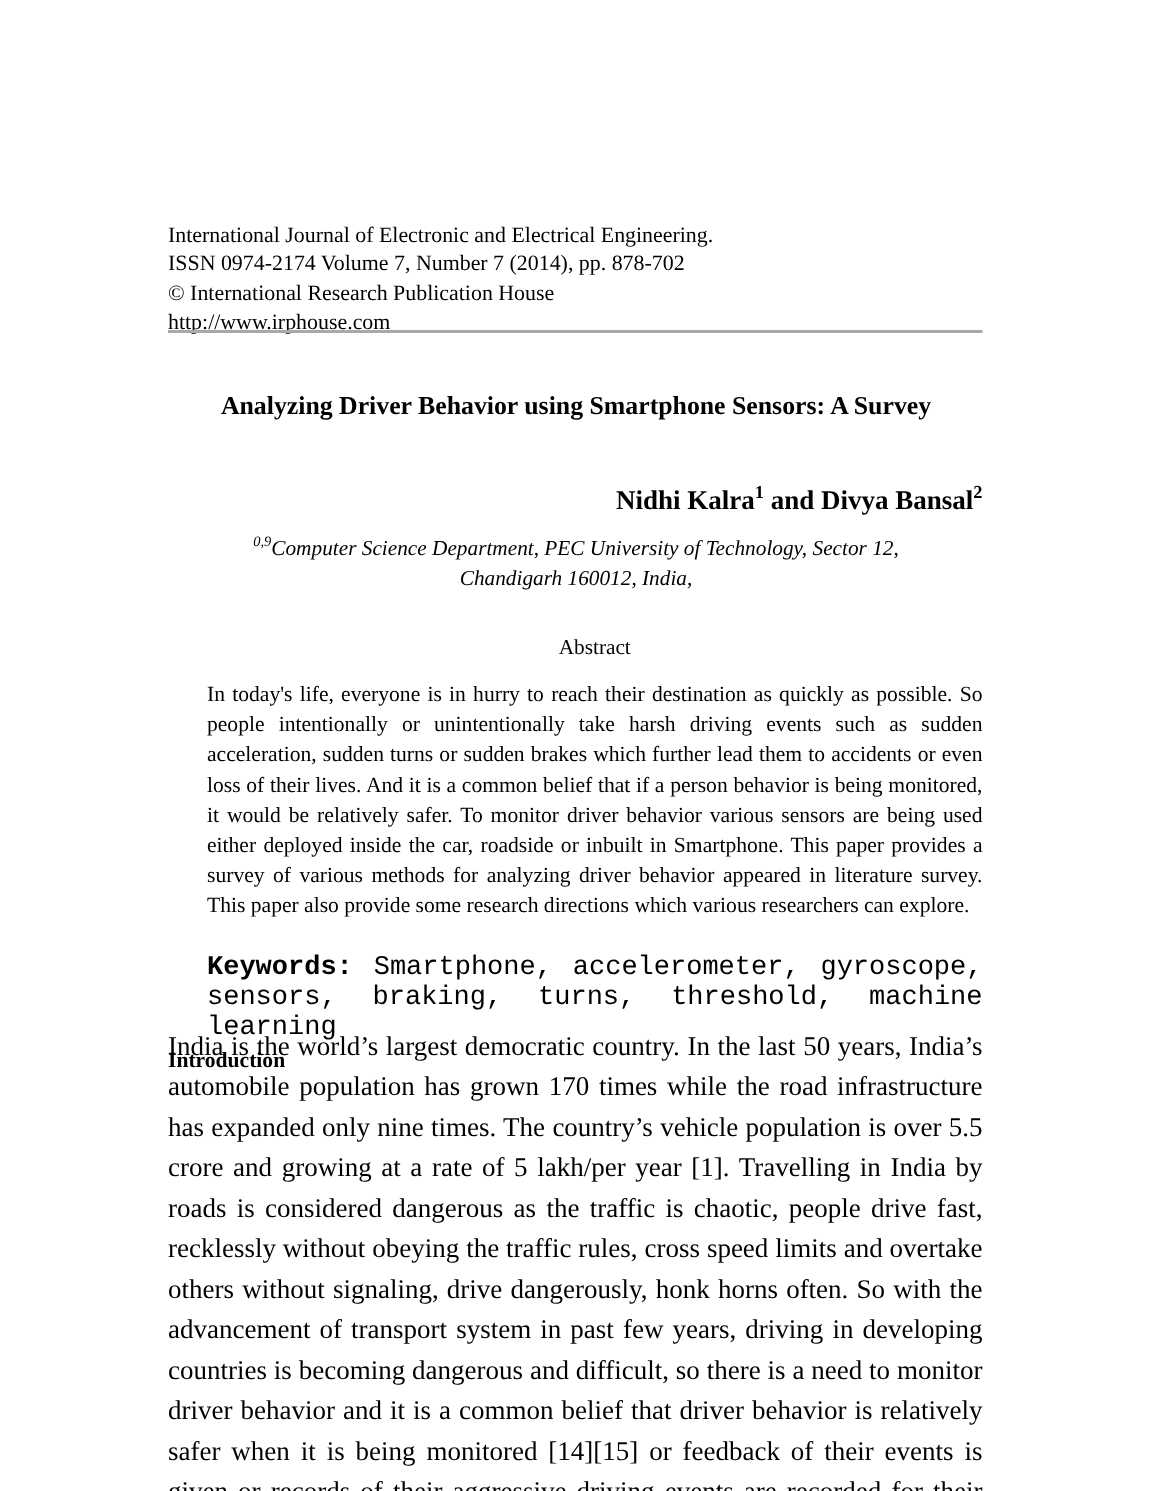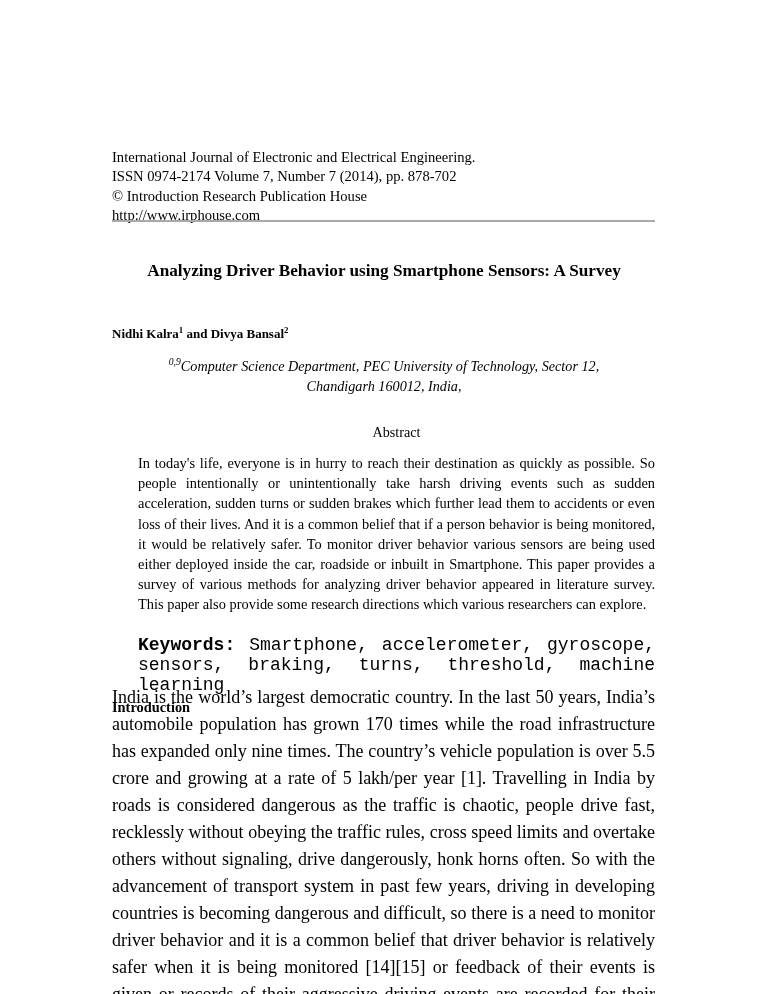--- a/index.html
+++ b/index.html
@@ -58,24 +58,24 @@
     line-height: 25px;
     text-align: center;
   }
 
   
   .authors {
     position: absolute;
     left: 112px;
     top: 280px;
     width: 543px;
-    font-size: 13px;
+    font-size: 18px;
     font-weight: bold;
     line-height: 19px;
-    text-align: left;
+    text-align: right;
   }
   .authors sup,
   .affiliation sup {
     font-size: 0.68em;
     vertical-align: super;
     line-height: 0;
   }
 
   
   .affiliation {
@@ -152,21 +152,21 @@
   }
 </style>
 </head>
 <body>
 
 <div class="page">
 
   <div class="journal-header">
     <div class="line">International Journal of Electronic and Electrical Engineering.</div>
     <div class="line">ISSN 0974-2174 Volume 7, Number 7 (2014), pp. 878-702</div>
-    <div class="line">© Introduction Research Publication House</div>
+    <div class="line">© International Research Publication House</div>
     <div class="line">http://www.irphouse.com</div>
   </div>
 
   <div class="header-rule"></div>
 
   <h1 class="paper-title">Analyzing Driver Behavior using Smartphone Sensors: A Survey</h1>
 
   <div class="authors">
     <span>Nidhi Kalra</span><sup>1</sup><span> and </span><span>Divya Bansal</span><sup>2</sup>
   </div>

